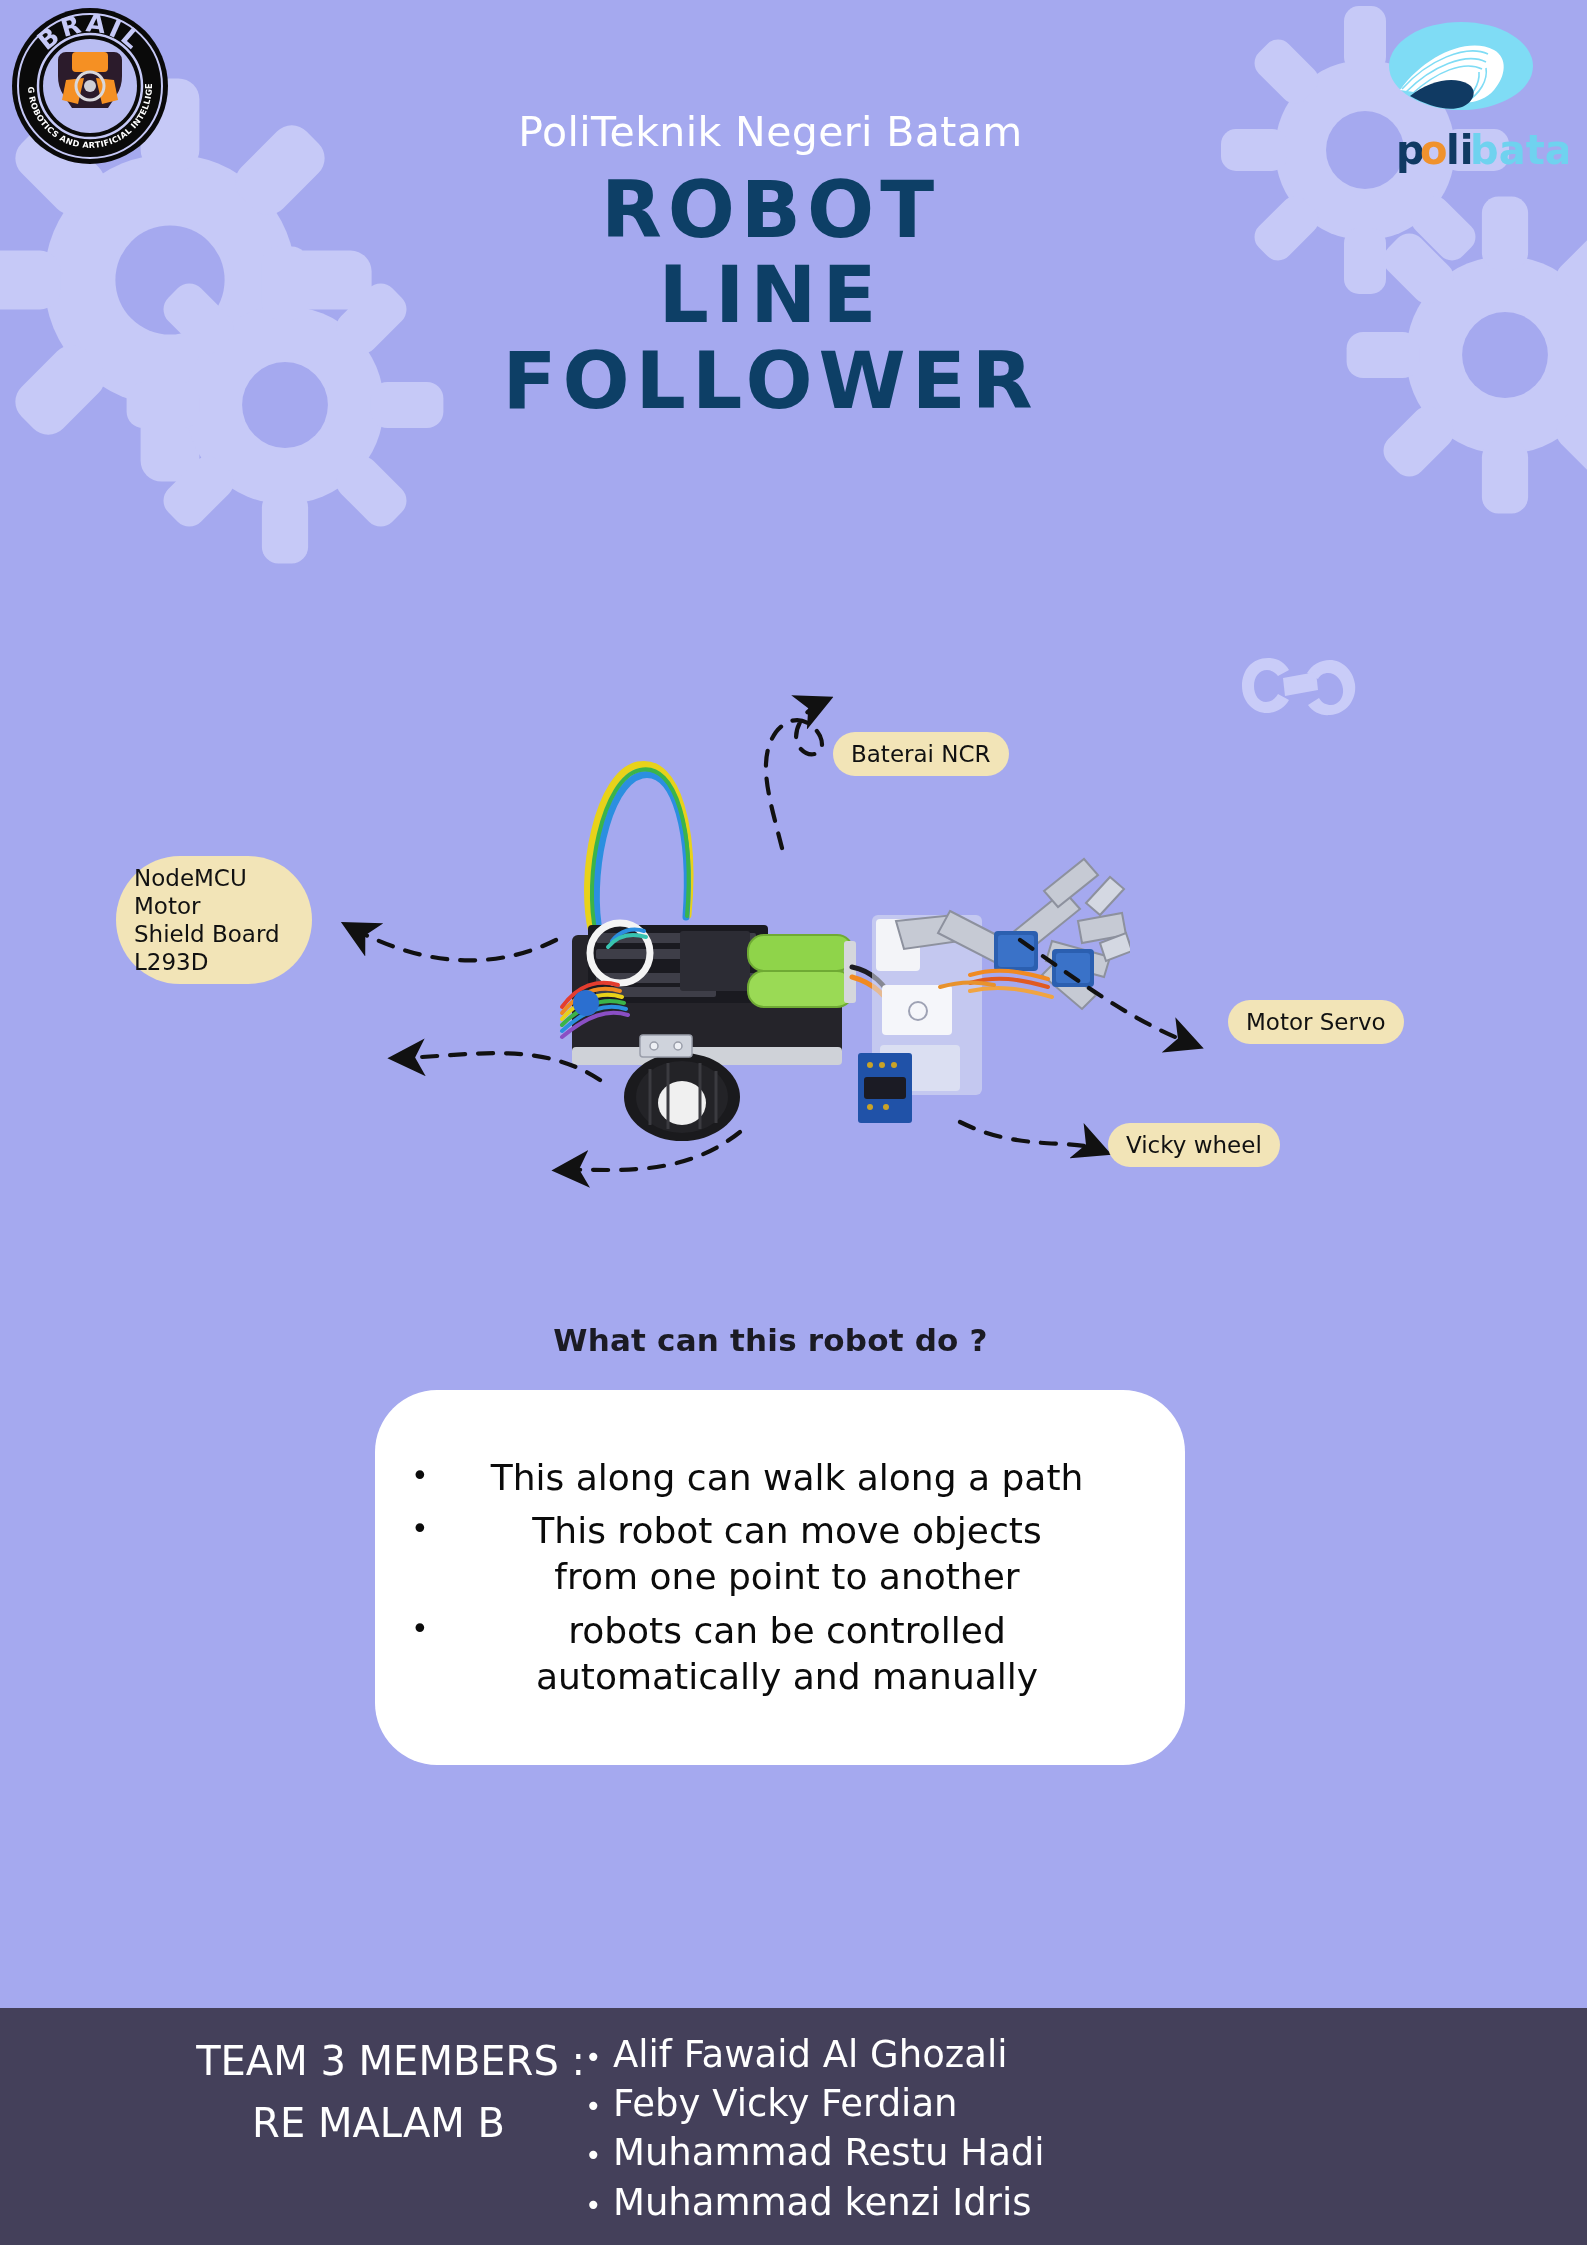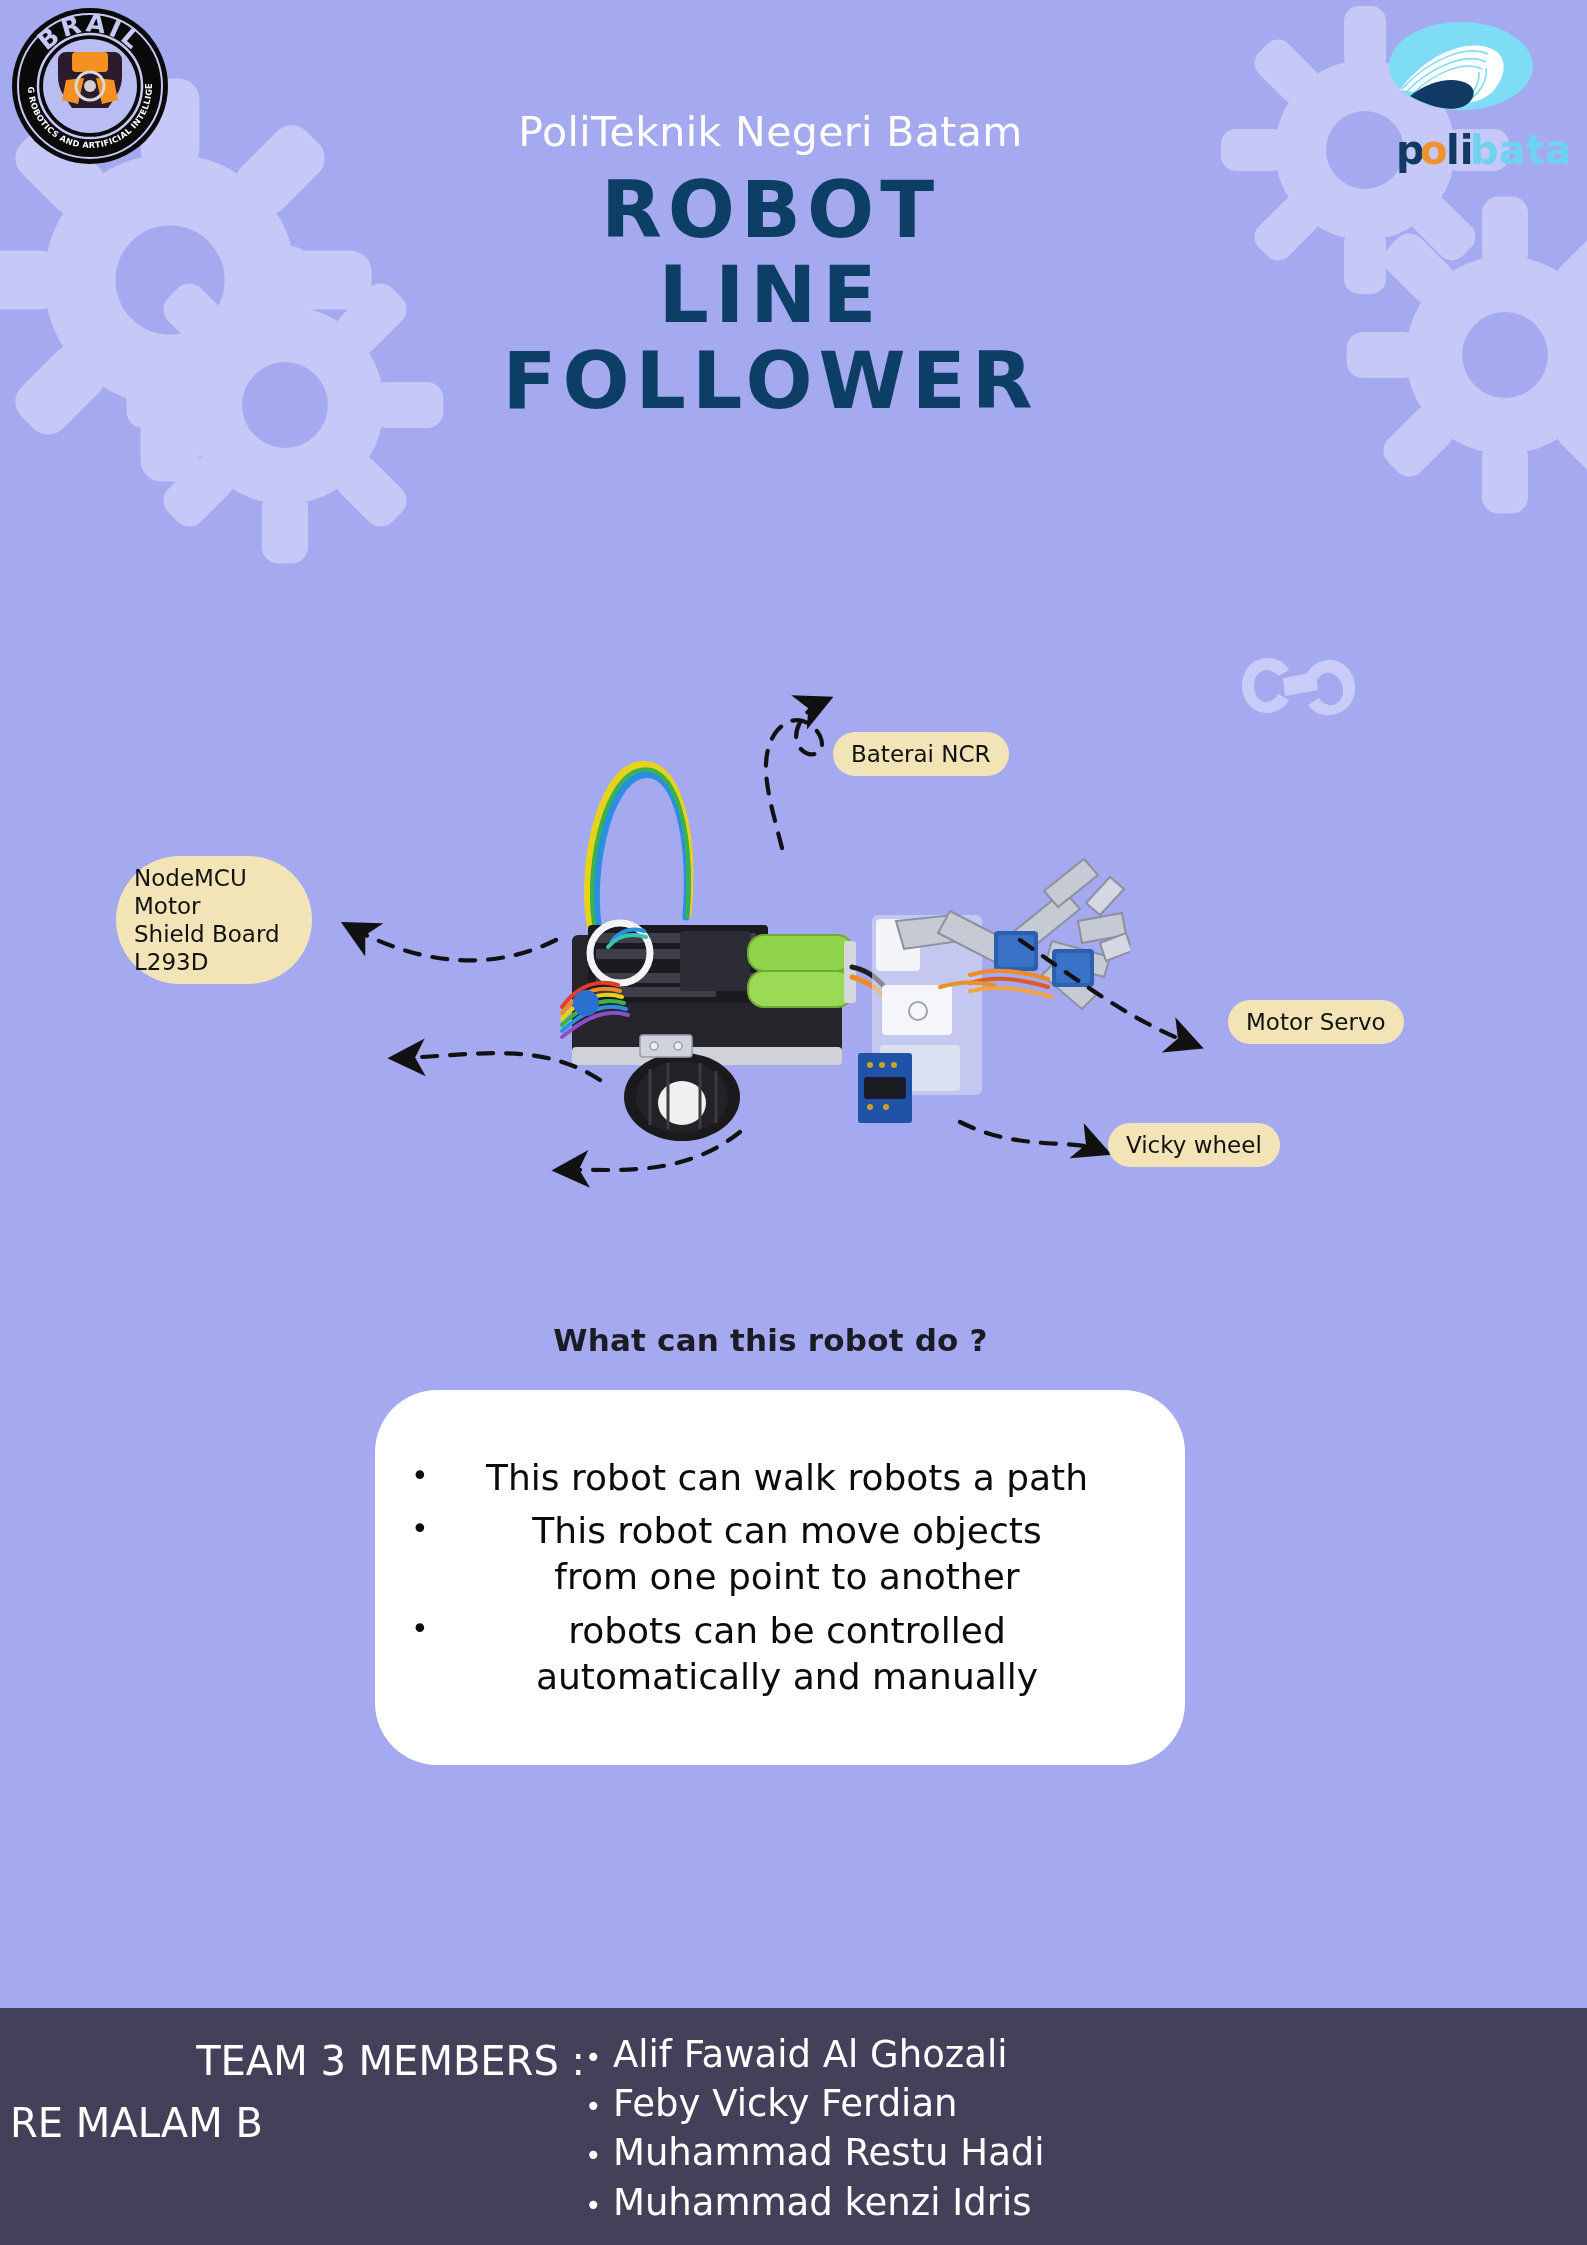--- a/index.html
+++ b/index.html
@@ -171,21 +171,21 @@
   }
   .footer-left {
     width: 585px;
     color: #ffffff;
     text-align: center;
     font-size: 40px;
     line-height: 1.55;
     padding-left: 10px;
   }
   .footer-left .l1 { display: block; text-align: right; padding-left: 18px; }
-  .footer-left .l2 { display: block; text-align: left; padding-right: 80px; }
+  .footer-left .l2 { display: block; text-align: right; padding-right: 80px; }
 
   .footer-right {
     flex: 1 1 auto;
     color: #ffffff;
     font-size: 37px;
     line-height: 1.33;
   }
   .footer-right ul { list-style: none; }
   .footer-right li {
     display: flex;
@@ -485,21 +485,21 @@
   <div class="label lab-servo">Motor Servo</div>
 
   <div class="label lab-freewheel">Vicky wheel</div>
 
   <div class="question">What can this robot do ?</div>
 
   <div class="card">
     <ul>
       <li>
         <span class="bullet">•</span>
-        <span class="txt">This robot can walk robots a path</span>
+        <span class="txt">This along can walk along a path</span>
       </li>
       <li>
         <span class="bullet">•</span>
         <span class="txt">This robot can move objects
 from one point to another</span>
       </li>
       <li>
         <span class="bullet">•</span>
         <span class="txt">robots can be controlled
 automatically and manually</span>

